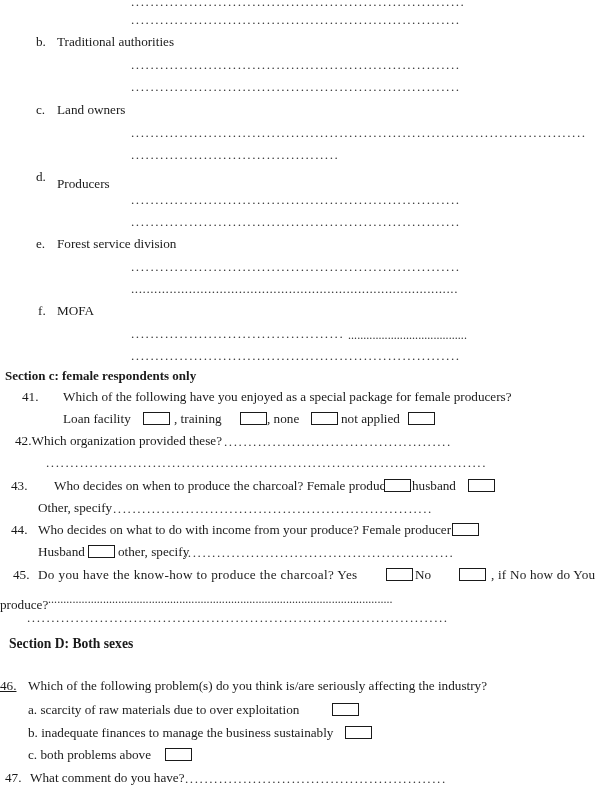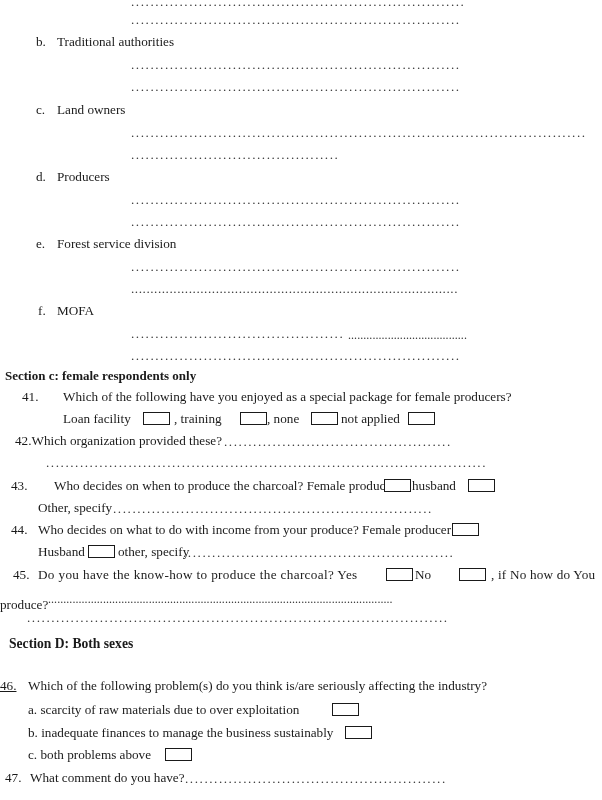--- a/index.html
+++ b/index.html
@@ -64,21 +64,21 @@
   <div class="run" style="left:57px; top:34px;">Traditional authorities</div>
   <div class="dots" style="left:131px; top:58px; width:342px;">....................................................................</div>
   <div class="dots" style="left:131px; top:80px; width:342px;">....................................................................</div>
 
   <div class="run" style="left:36px; top:102px;">c.</div>
   <div class="run" style="left:57px; top:102px;">Land owners</div>
   <div class="dots" style="left:131px; top:126px; width:471px;">..............................................................................................</div>
   <div class="dots" style="left:131px; top:148px; width:214px;">...........................................</div>
 
   <div class="run" style="left:36px; top:169px;">d.</div>
-  <div class="run" style="left:57px; top:169px;">Producers</div>
+  <div class="run" style="left:57px; top:176px;">Producers</div>
   <div class="dots" style="left:131px; top:193px; width:342px;">....................................................................</div>
   <div class="dots" style="left:131px; top:215px; width:342px;">....................................................................</div>
 
   <div class="run" style="left:36px; top:236px;">e.</div>
   <div class="run" style="left:57px; top:236px;">Forest service division</div>
   <div class="dots" style="left:131px; top:260px; width:340px;">....................................................................</div>
   <div class="dots tight" style="left:131px; top:282px; width:339px;">.....................................................................................</div>
 
   <div class="run" style="left:38px; top:303px;">f.</div>
   <div class="run" style="left:57px; top:303px;">MOFA</div>

